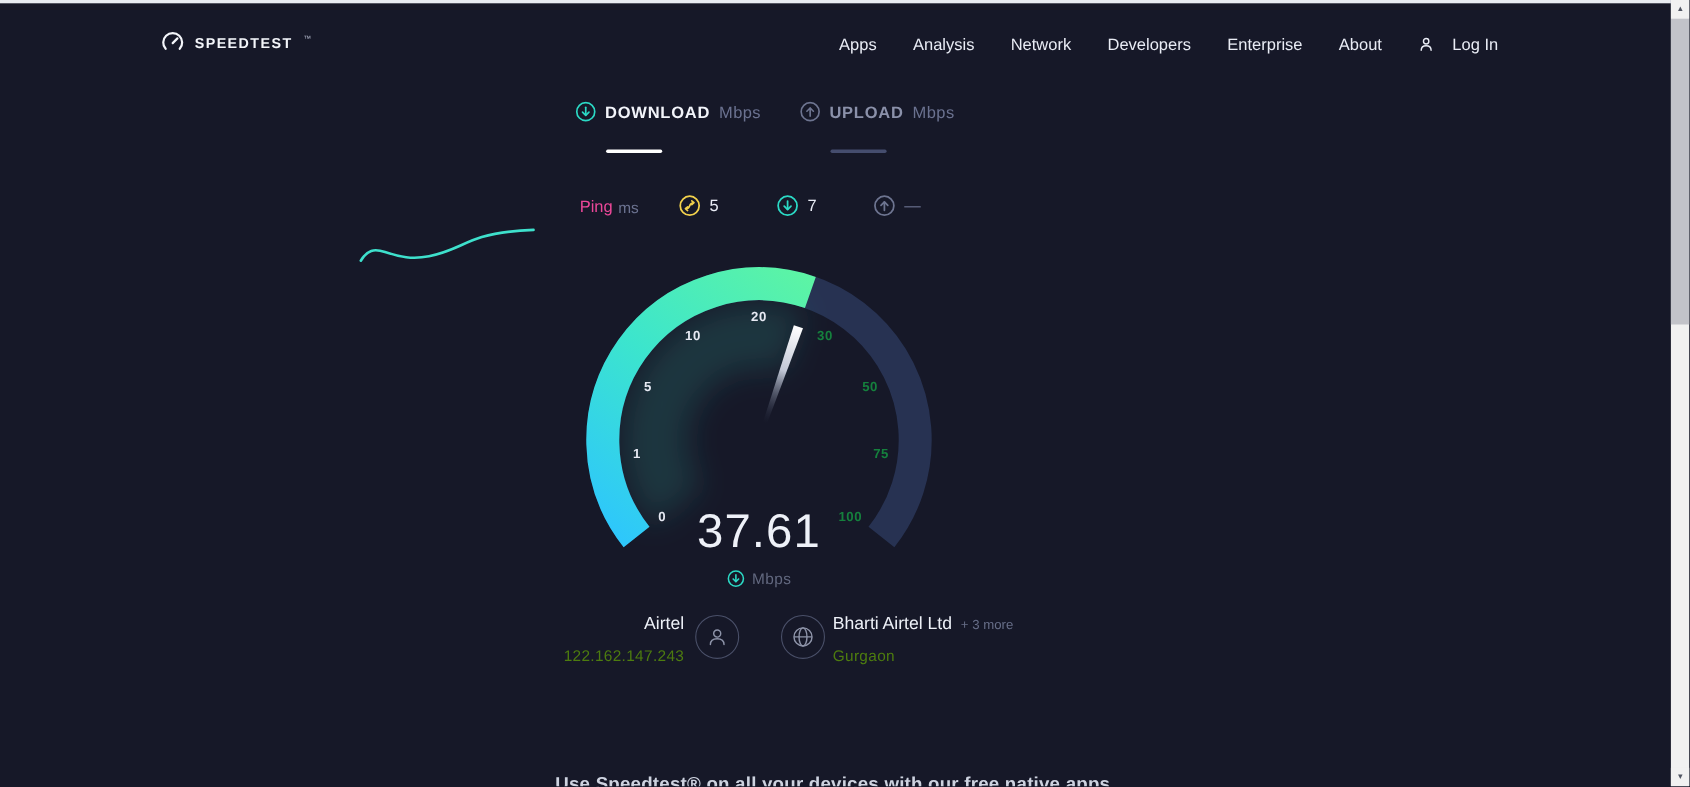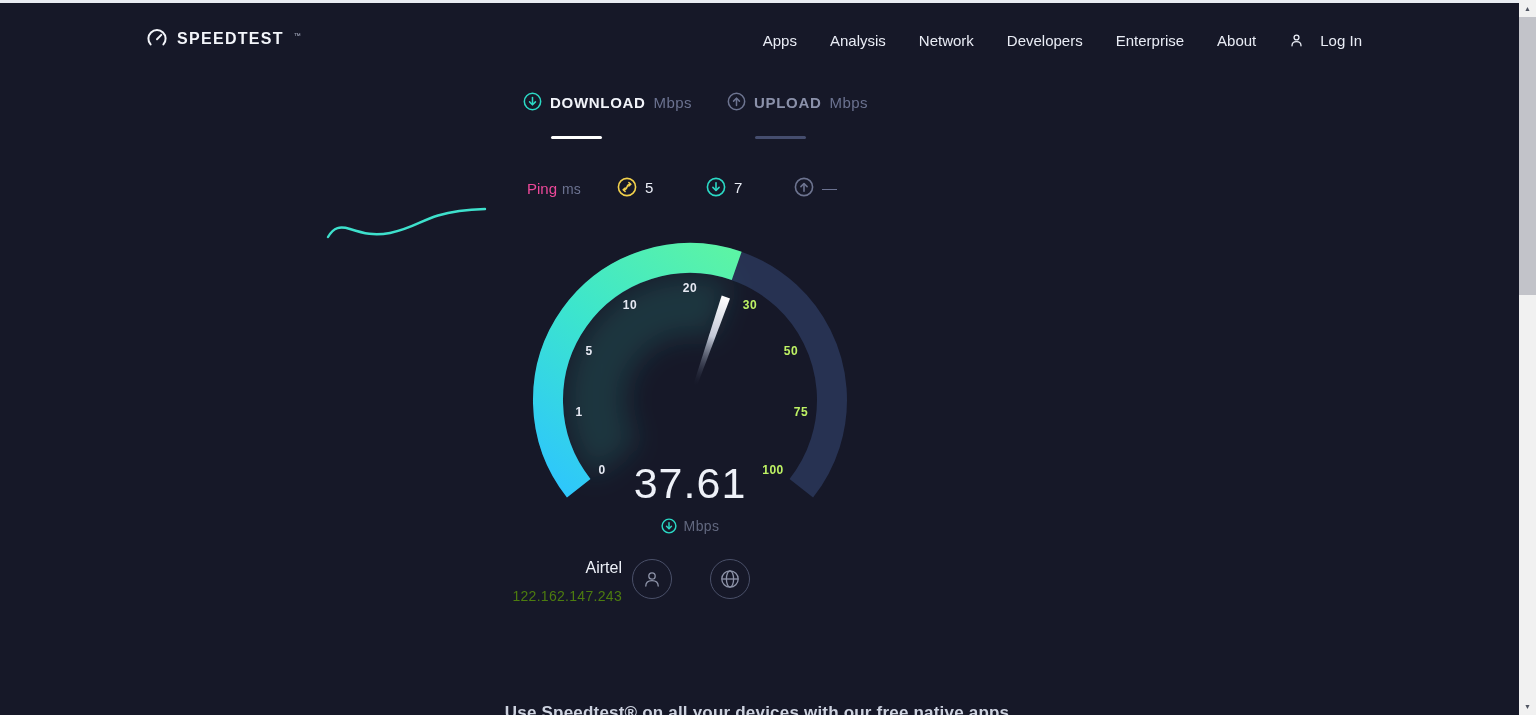--- a/index.html
+++ b/index.html
@@ -10,21 +10,21 @@
     -webkit-font-smoothing:antialiased;
   }
   .abs{position:absolute;}
   .page{position:absolute;inset:0;background:#161828;overflow:hidden;}
 
   
   .top-strip{left:0;top:0;width:1519px;height:3px;background:#e8ecf2;}
 
   
   .logo{left:146px;top:28px;display:flex;align-items:center;gap:9px;cursor:pointer;}
-  .logo-text{color:#f3f5fa;font-size:16px;font-weight:800;letter-spacing:1.3px;line-height:1;}
+  .logo-text{color:#f3f5fa;font-size:13px;font-weight:800;letter-spacing:1.3px;line-height:1;}
   .logo sup{font-size:7px;color:#aeb3c6;vertical-align:top;position:relative;top:-4px;left:1px;}
   .nav{top:0;right:164px;height:80px;display:flex;align-items:center;gap:33px;}
   .nav-item{color:#e9ecf5;font-size:15px;cursor:pointer;white-space:nowrap;}
   .login{display:flex;align-items:center;gap:6px;cursor:pointer;}
   .login .nav-item{margin:10px;}
 
   
   .tab{display:flex;align-items:flex-end;gap:8px;cursor:pointer;}
   .tab-download{left:523px;top:92px;}
   .tab-upload{left:727px;top:92px;}
@@ -45,21 +45,21 @@
   .pm-value{font-size:15px;color:#e9ecf5;}
   .pm-3 .pm-value{color:#6b7290;}
 
   
   .sparkline{left:320px;top:200px;}
 
   
   .gauge{left:500px;top:235px;width:380px;height:340px;}
   .glabel{position:absolute;transform:translate(-50%,-50%);font-size:12px;font-weight:700;letter-spacing:.5px;}
   .glabel.lit{color:#e6e9f3;}
-  .glabel.dim{color:#bef264;}
+  .glabel.dim{color:#15803d;}
 
   
   .result-value{left:500px;top:462px;width:380px;text-align:center;
     font-size:43px;font-weight:100;color:#eef1f8;letter-spacing:1px;line-height:1;}
   .result-unit{left:500px;top:518px;width:380px;display:flex;align-items:center;justify-content:center;gap:7px;}
   .result-unit-text{font-size:14px;color:#62687f;letter-spacing:.4px;}
 
   
   .isp-block{left:420px;top:559px;width:202px;text-align:right;}
   .conn-name{font-size:16px;color:#eef1f8;line-height:18px;}
@@ -249,20 +249,27 @@
   </div>
   <div class="abs conn-circle circle-server">
     <span>
       <svg width="22" height="22" viewBox="0 0 22 22">
         <circle cx="11" cy="11" r="8.2" fill="none" stroke="#8e94a9" stroke-width="1.3"></circle>
         <ellipse cx="11" cy="11" rx="3.6" ry="8.2" fill="none" stroke="#8e94a9" stroke-width="1.3"></ellipse>
         <line x1="2.8" y1="11" x2="19.2" y2="11" stroke="#8e94a9" stroke-width="1.3"></line>
       </svg>
     </span>
   </div>
+  <div class="abs server-block">
+    <div class="server-line">
+      <span class="conn-name">Bharti Airtel Ltd</span>
+      <span class="more-link">+ 3 more</span>
+    </div>
+    <div class="conn-sub">Gurgaon</div>
+  </div>
 
   <div class="abs footer-teaser">Use Speedtest® on all your devices with our free native apps.</div>
 
   <div class="abs scrollbar">
     <div class="sb-btn up">▲</div>
     <div class="sb-thumb"></div>
     <div class="sb-btn down">▼</div>
   </div>
 
 </div>

